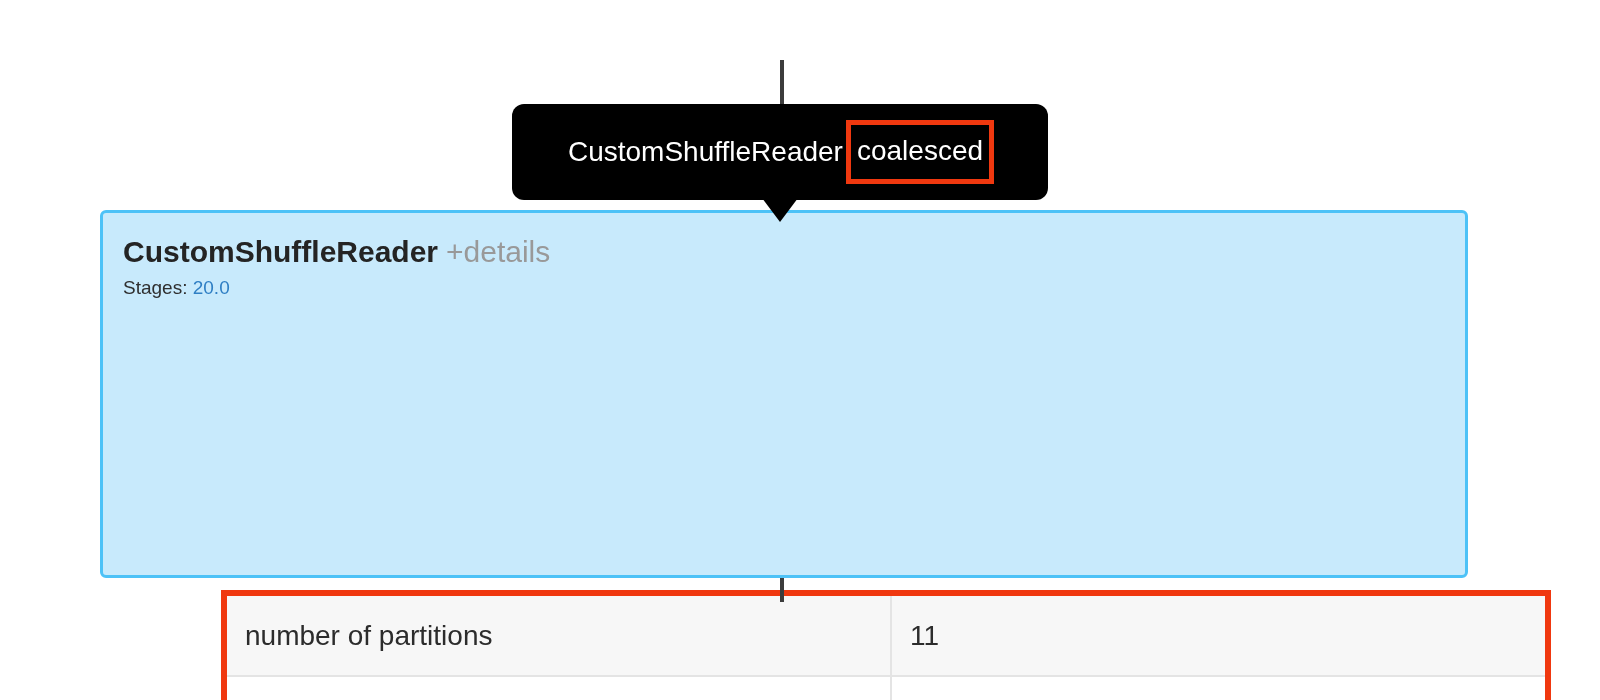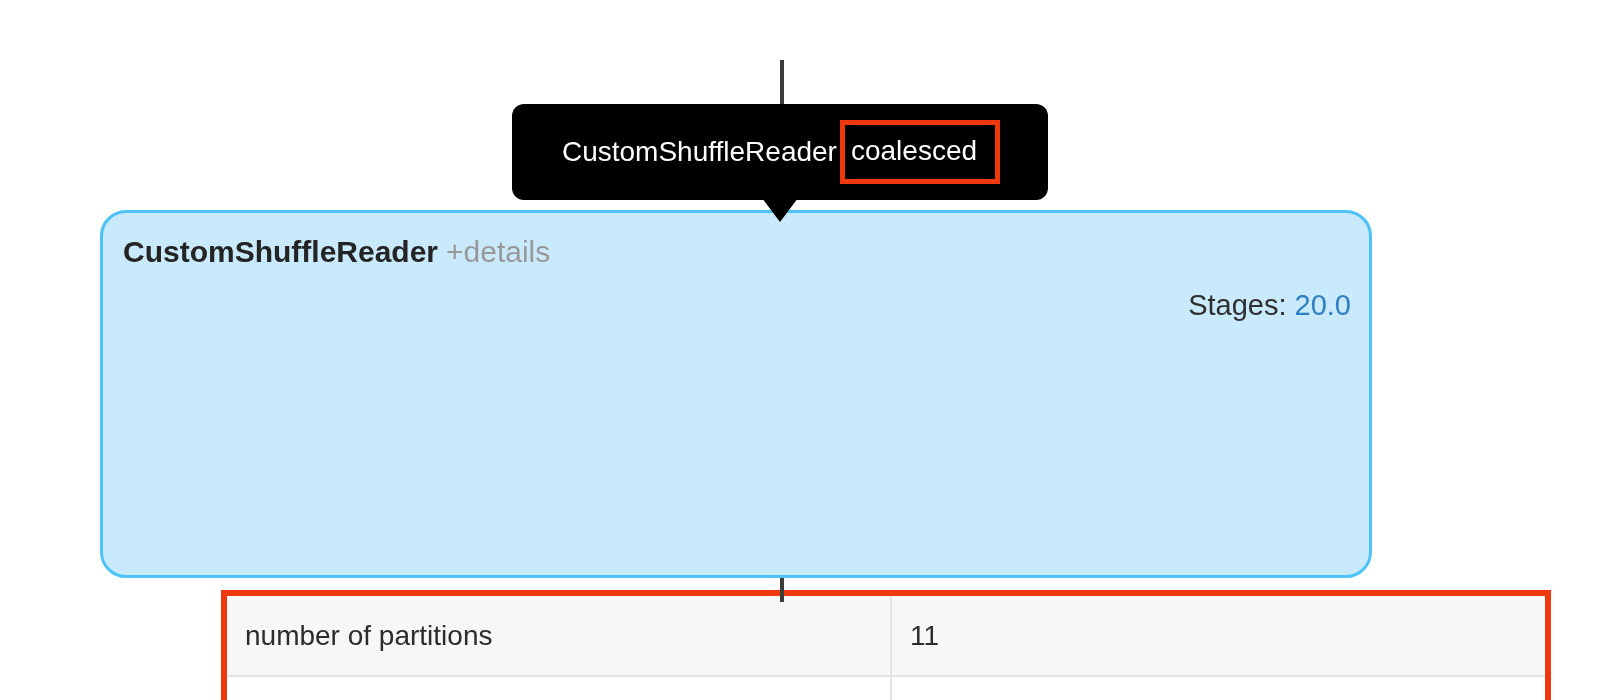--- a/index.html
+++ b/index.html
@@ -44,21 +44,21 @@
     font-size: 28px;
     color: #ffffff;
     white-space: nowrap;
     line-height: 1;
     display: flex;
     align-items: center;
   }
   #tooltip .tip-plain { padding-left: 2px; }
   #tooltip .tip-highlight {
     border: 5px solid #f0380f;
-    padding: 12px 18px 14px 6px;
+    padding: 12px 6px 14px 6px;
     margin-left: 3px;
     line-height: 1;
     display: inline-block;
   }
   #tooltip-arrow {
     position: absolute;
     left: 50%;
     bottom: -22px;
     transform: translateX(-50%);
     width: 0;
@@ -66,51 +66,50 @@
     border-left: 18px solid transparent;
     border-right: 18px solid transparent;
     border-top: 24px solid #000000;
   }
 
   
   #plan-node {
     position: absolute;
     left: 100px;
     top: 210px;
-    width: 1272px;
+    width: 1368px;
     height: 368px;
     background: #c8eafc;
     border: 3px solid #4dc2f7;
-    border-radius: 26px;
+    border-radius: 6px;
     padding: 22px 18px 0 18px;
   }
 
   .node-title-row {
     font-size: 30px;
     line-height: 1.1;
     white-space: nowrap;
     margin-left: 2px;
   }
   .node-title {
     font-weight: bold;
     color: #242424;
   }
   .node-details {
     color: #999999;
     margin-left: 8px;
   }
 
   .node-stages-row {
-    font-size: 29px;
+    font-size: 19px;
     line-height: 1.1;
-    margin-top: 22px;
+    margin-top: 10px;
     margin-left: 2px;
     white-space: nowrap;
     color: #2f2f2f;
-    text-align: right;
   }
   .stages-link {
     color: #2f7fc4;
     text-decoration: none;
     cursor: pointer;
   }
 
   
   #metrics-wrap {
     position: absolute;

